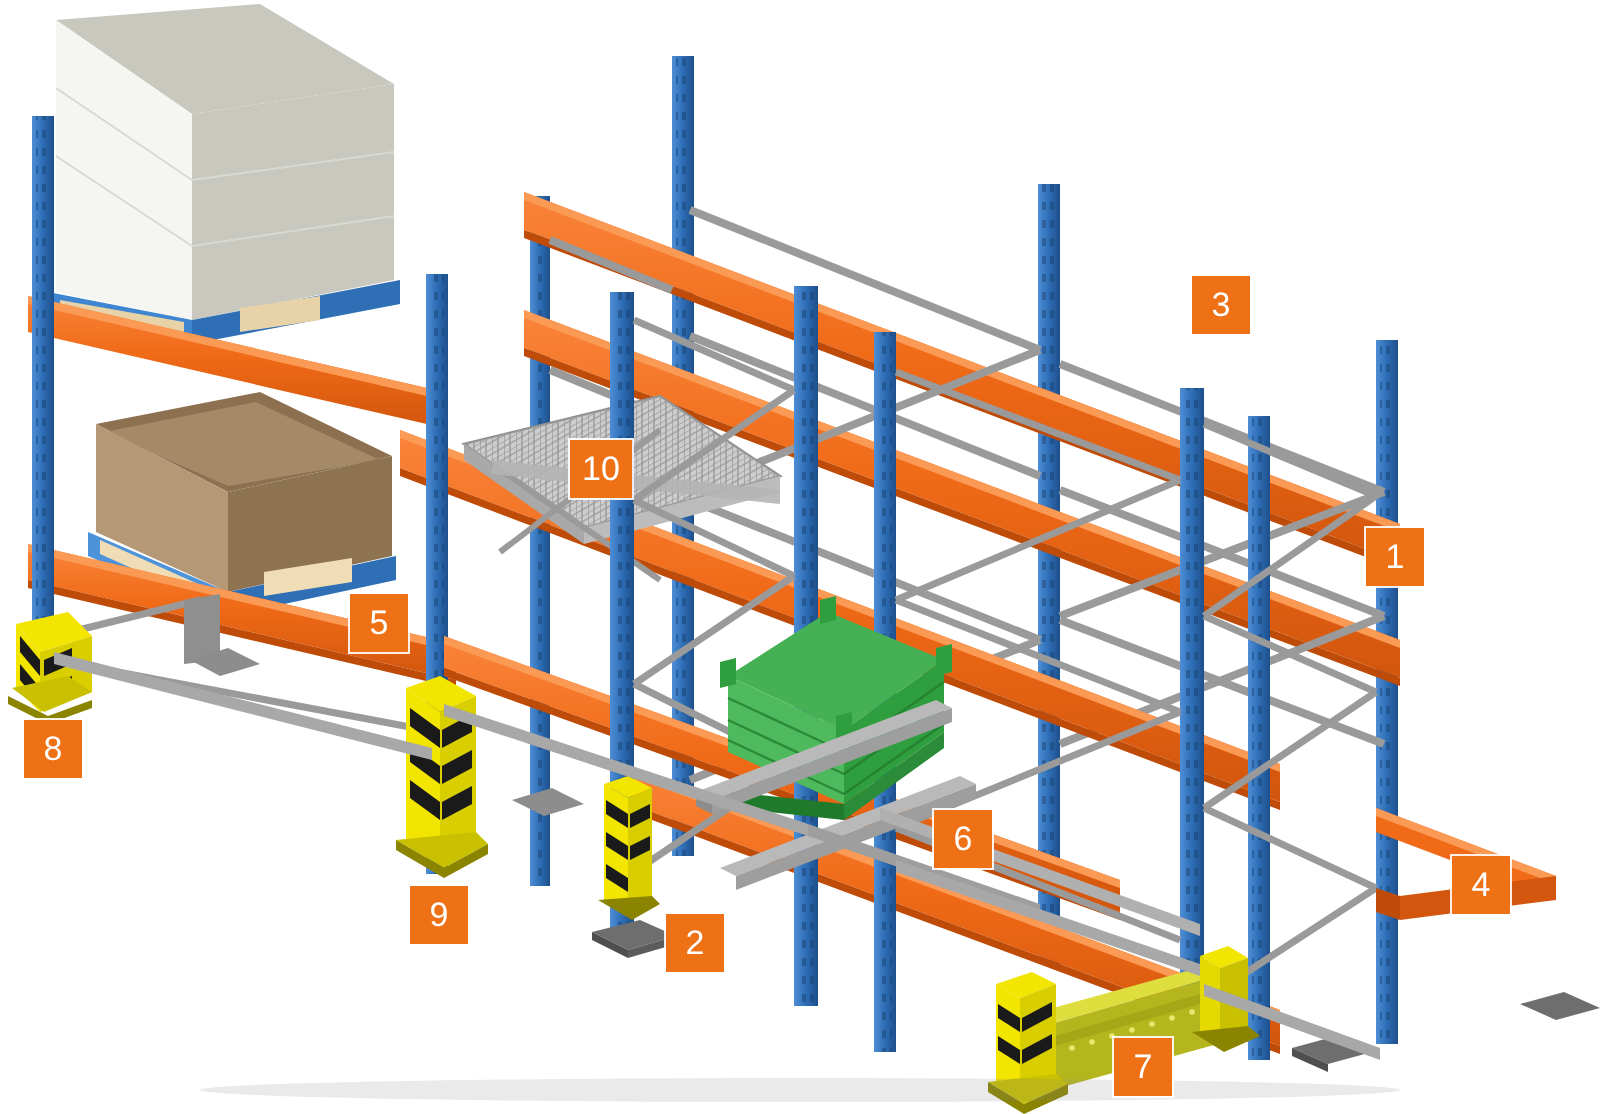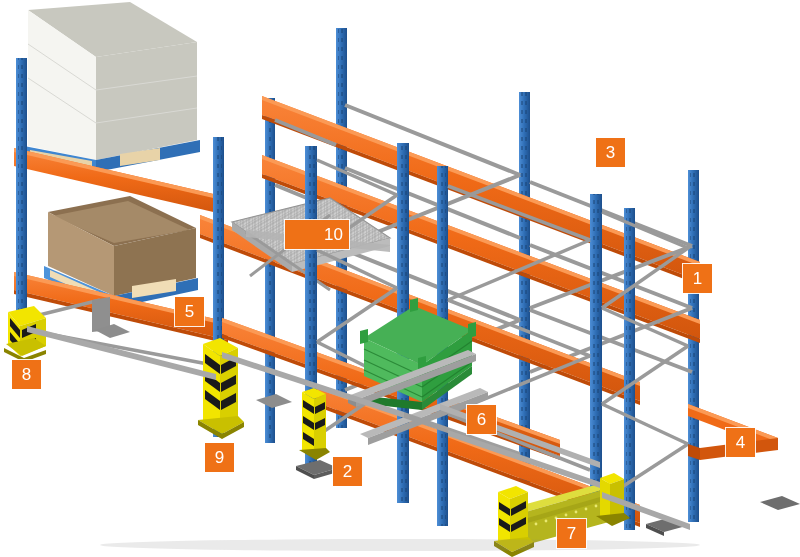--- a/index.html
+++ b/index.html
@@ -375,15 +375,15 @@
   <div class="callout" style="left:175px;top:297px;">5</div>
 
   <div class="callout" style="left:467px;top:405px;">6</div>
 
   <div class="callout" style="left:557px;top:519px;">7</div>
 
   <div class="callout" style="left:12px;top:360px;">8</div>
 
   <div class="callout" style="left:205px;top:443px;">9</div>
 
-  <div class="callout wide" style="left:285px;top:220px;padding-left:33px;">10</div>
+  <div class="callout wide" style="left:285px;top:220px;">10</div>
 
 </div>
 
 </body></html>

